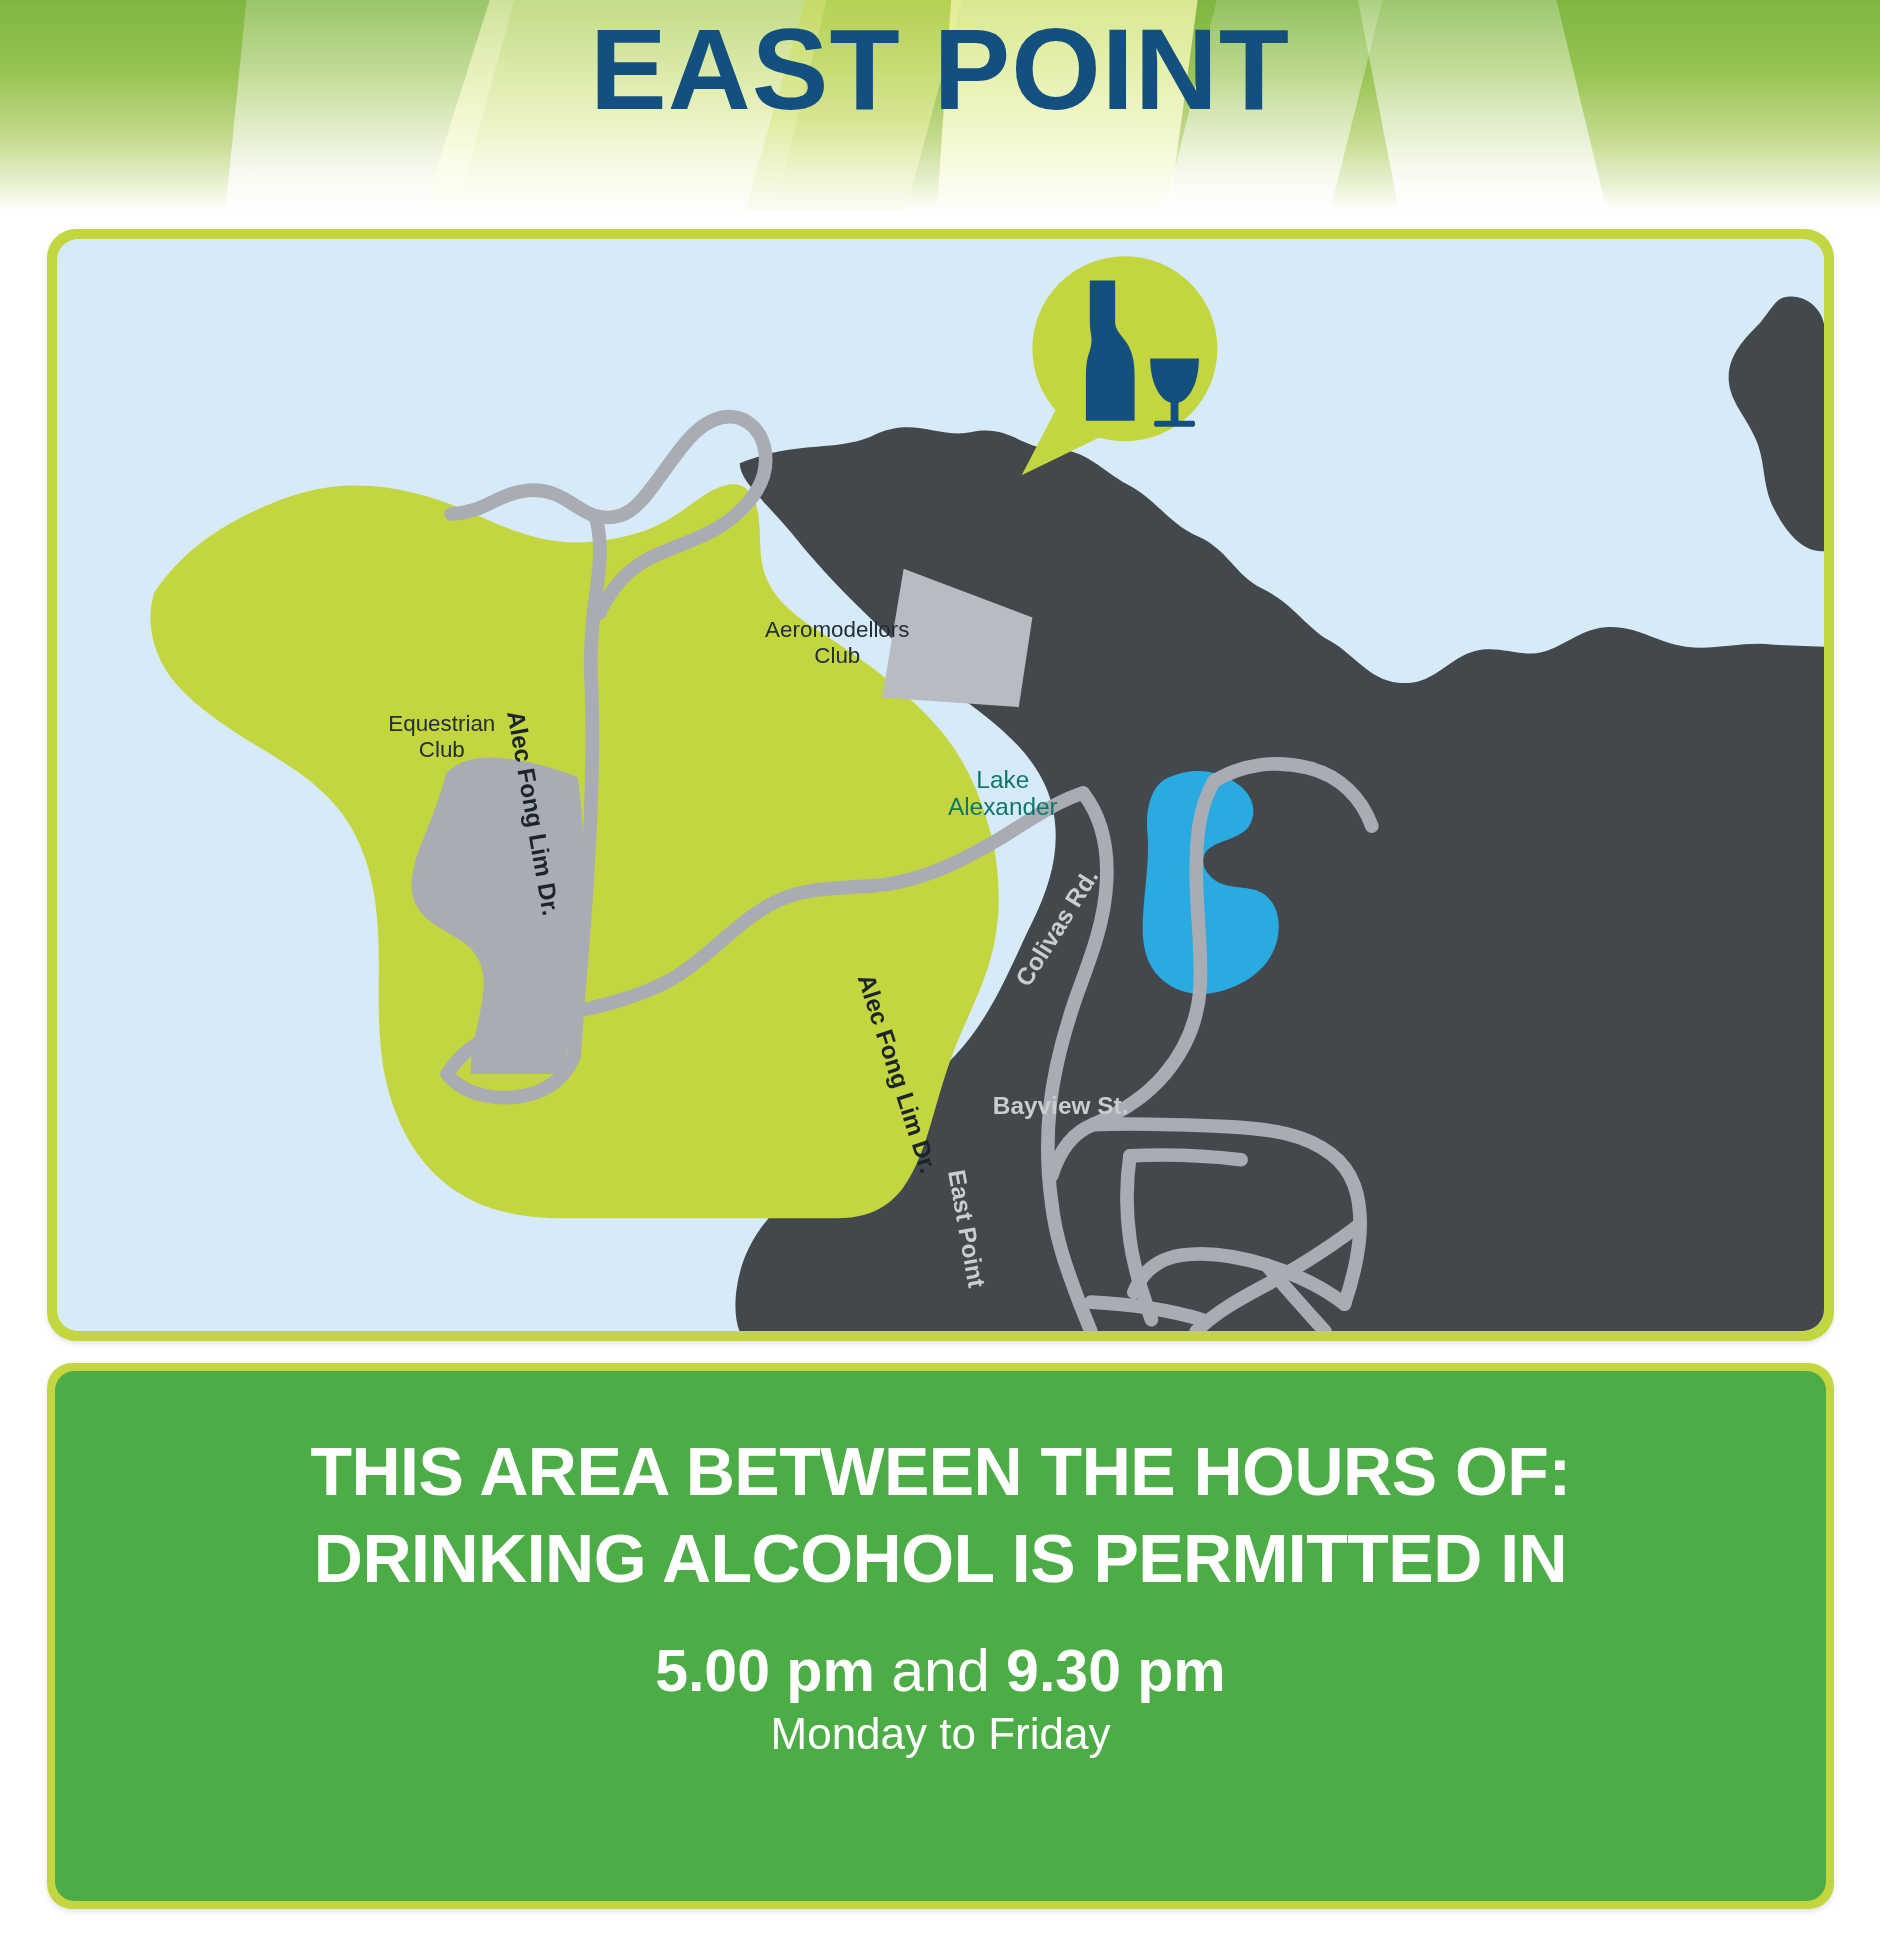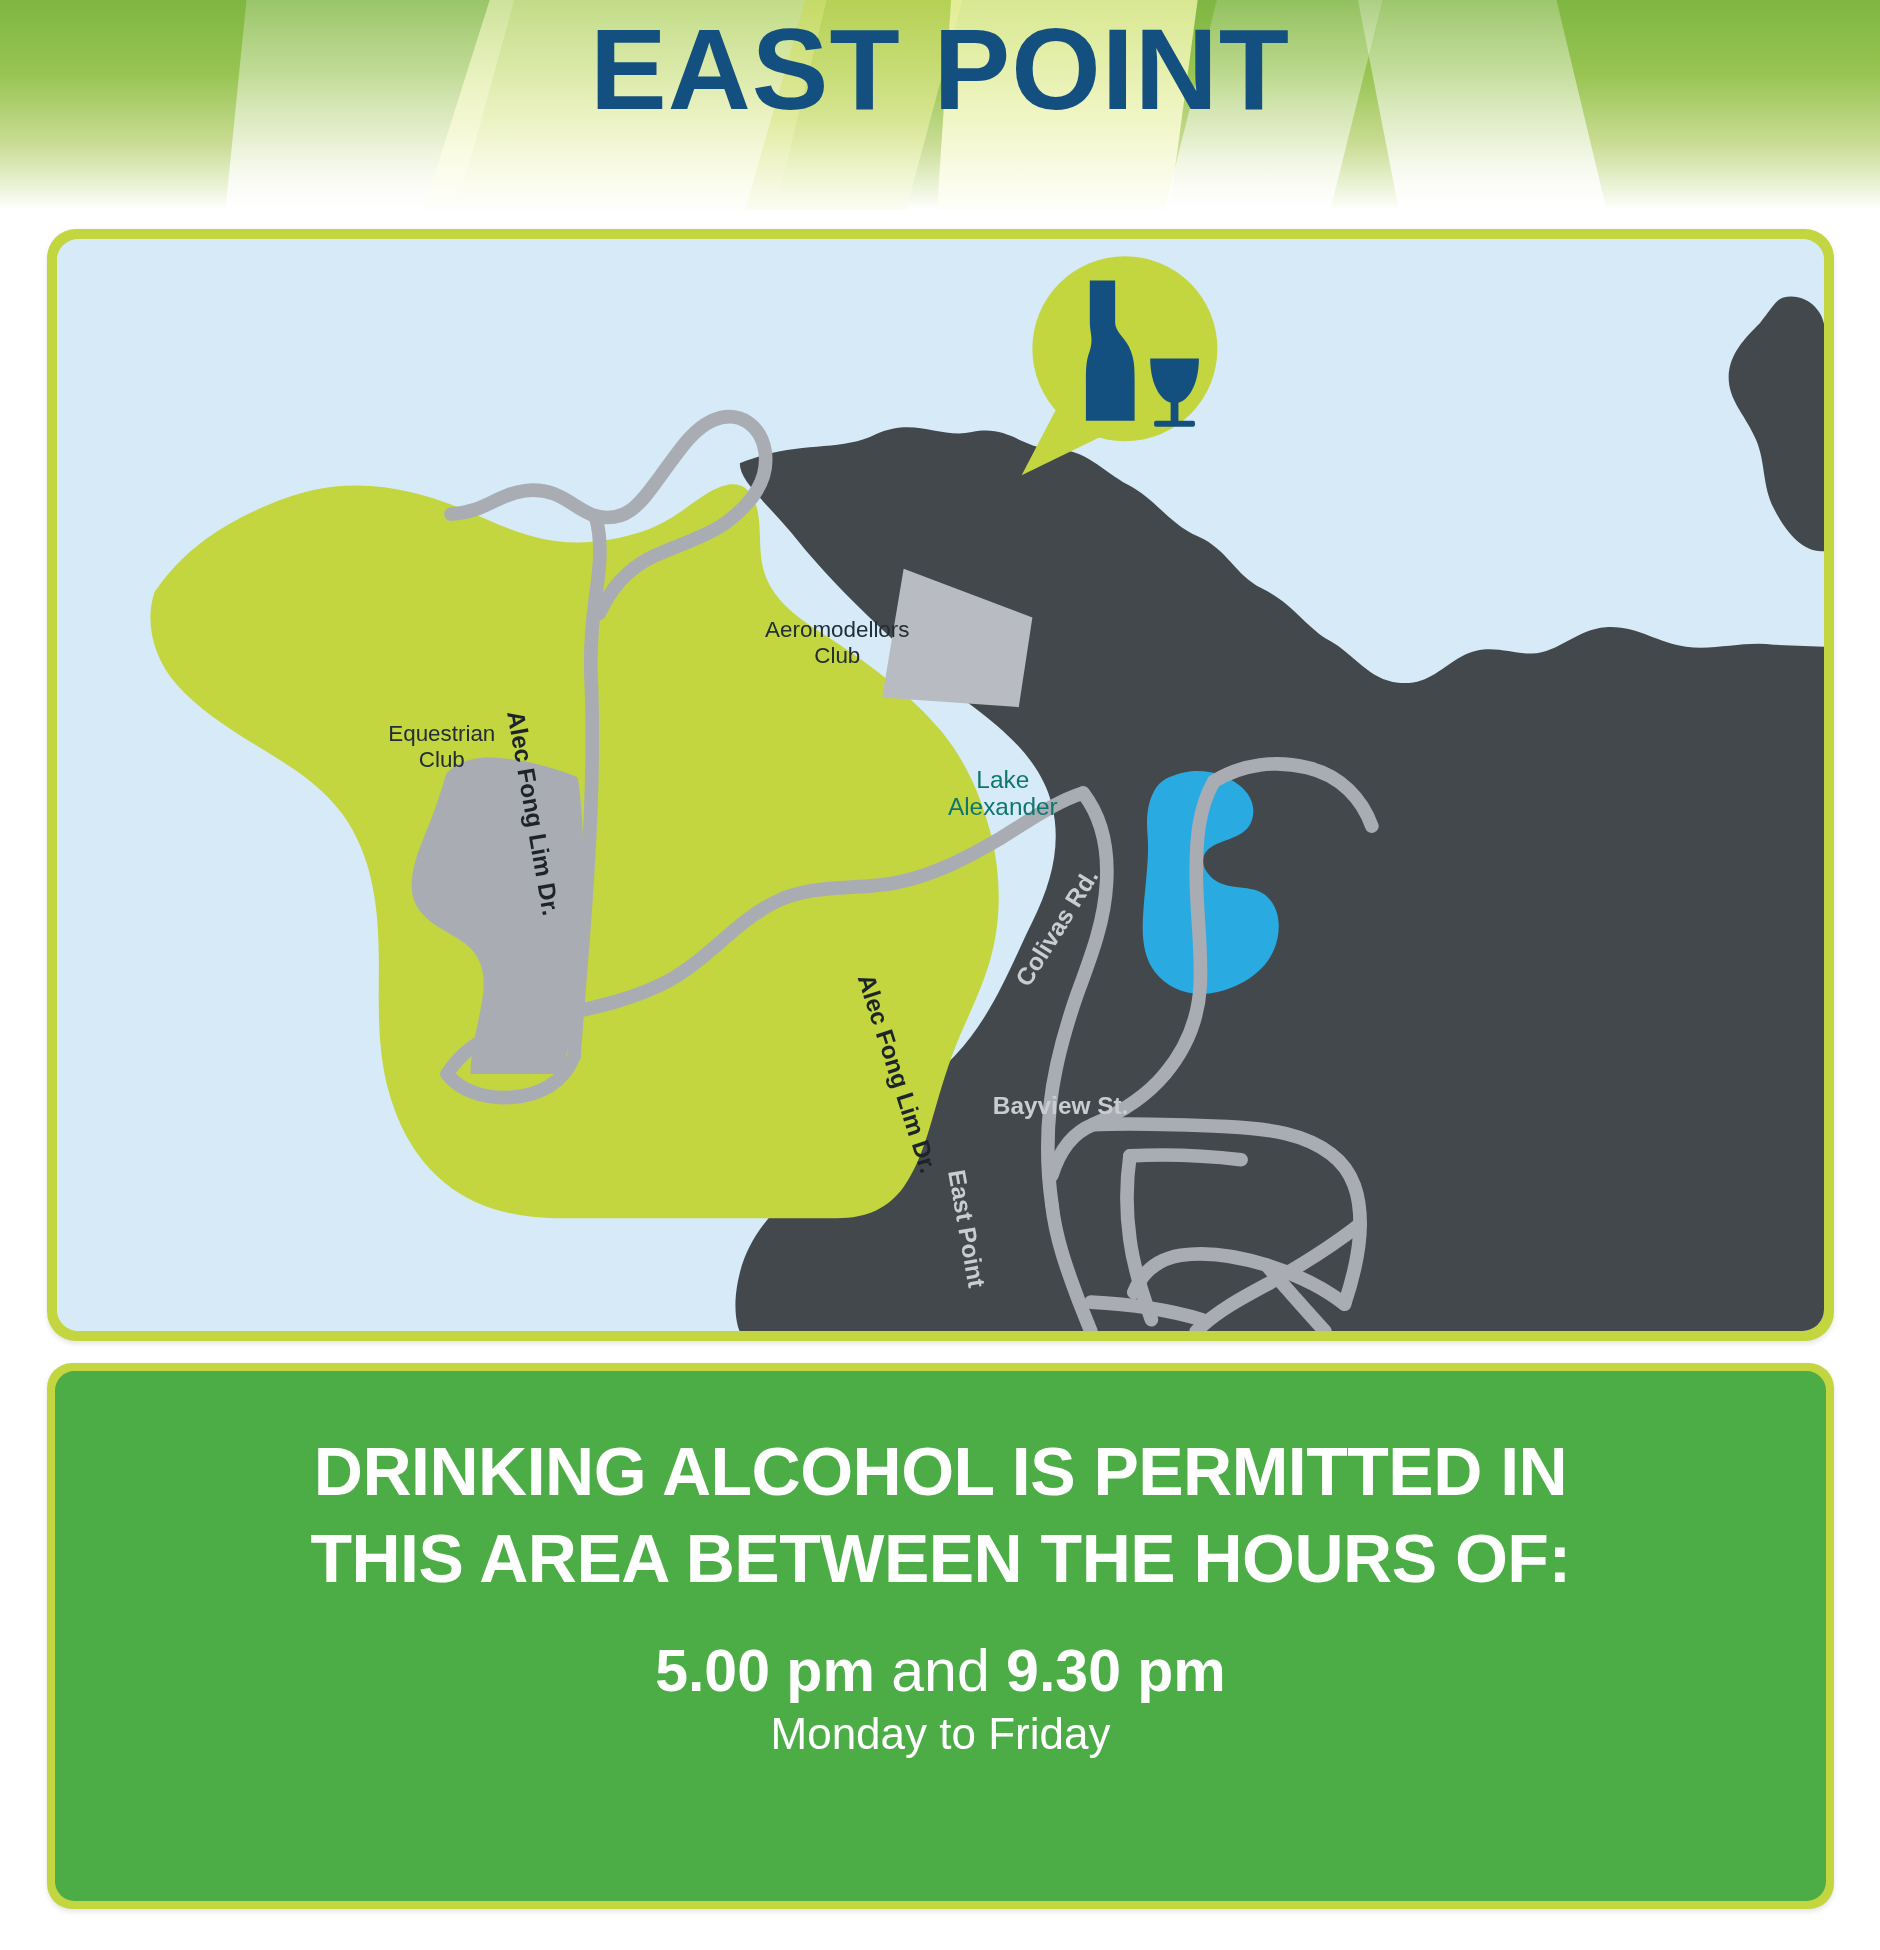--- a/index.html
+++ b/index.html
@@ -332,21 +332,21 @@
         <path d="M 1320 1092 C 1300 1076, 1272 1062, 1240 1052
                  C 1208 1042, 1178 1038, 1152 1042
                  C 1128 1046, 1112 1060, 1104 1080"></path>
         <path d="M 1240 1052 C 1262 1078, 1282 1100, 1300 1120"></path>
         <path d="M 1336 1010 C 1308 1032, 1276 1052, 1244 1070
                  C 1214 1086, 1188 1100, 1168 1120"></path>
         <path d="M 1060 1090 C 1100 1092, 1140 1098, 1174 1108"></path>
       </g>
     </svg>
 
-    <div class="map-label" style="left: 297px; top: 482px; width: 176px;">Equestrian
+    <div class="map-label" style="left: 297px; top: 472px; width: 176px;">Equestrian
 Club</div>
 
     <div class="map-label" style="left: 683px; top: 378px; width: 195px;">Aeromodellors
 Club</div>
 
     <div class="lake-label" style="left: 863px; top: 527px; width: 166px;">Lake
 Alexander</div>
 
     <div class="road-label" style="left: 458px; top: 458px; transform: rotate(80deg);">Alec Fong Lim Dr.</div>
 
@@ -376,22 +376,22 @@
         <rect x="167" y="154" width="8" height="24" fill="#14507f"></rect>
         <rect x="150" y="176" width="42" height="6" rx="2" fill="#14507f"></rect>
       </svg>
     </div>
 
   </div>
 </div>
 
 <div id="notice-banner">
   <div id="notice-inner">
+    <div class="notice-head">THIS AREA BETWEEN THE HOURS OF:</div>
     <div class="notice-head">DRINKING ALCOHOL IS PERMITTED IN</div>
-    <div class="notice-head">THIS AREA BETWEEN THE HOURS OF:</div>
 
     <div id="hours-row">
       <div class="hours-col">
         <div class="hours-line">
           <span class="bold">5.00 pm</span><span class="light"> and </span><span class="bold">9.30 pm</span>
         </div>
         <div class="hours-sub">Monday to Friday</div>
       </div>
 
     </div>

